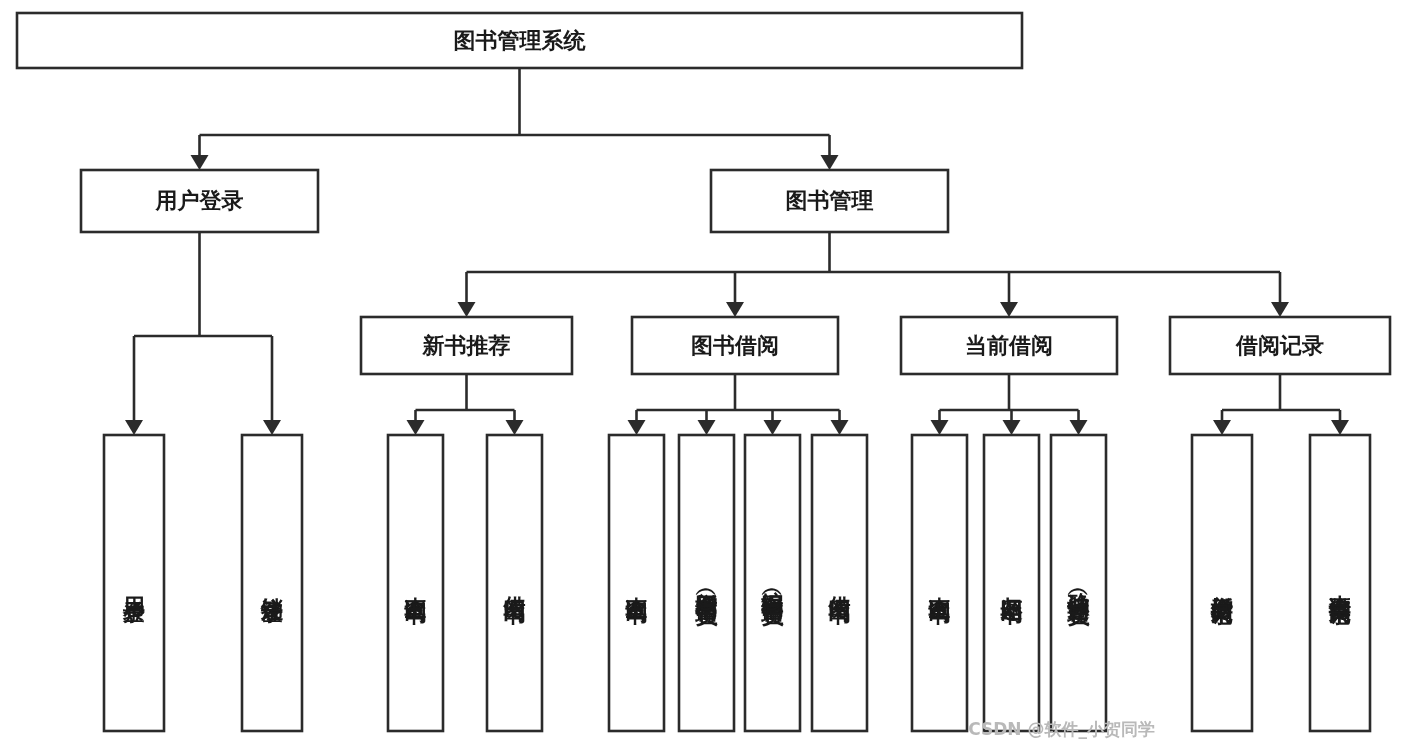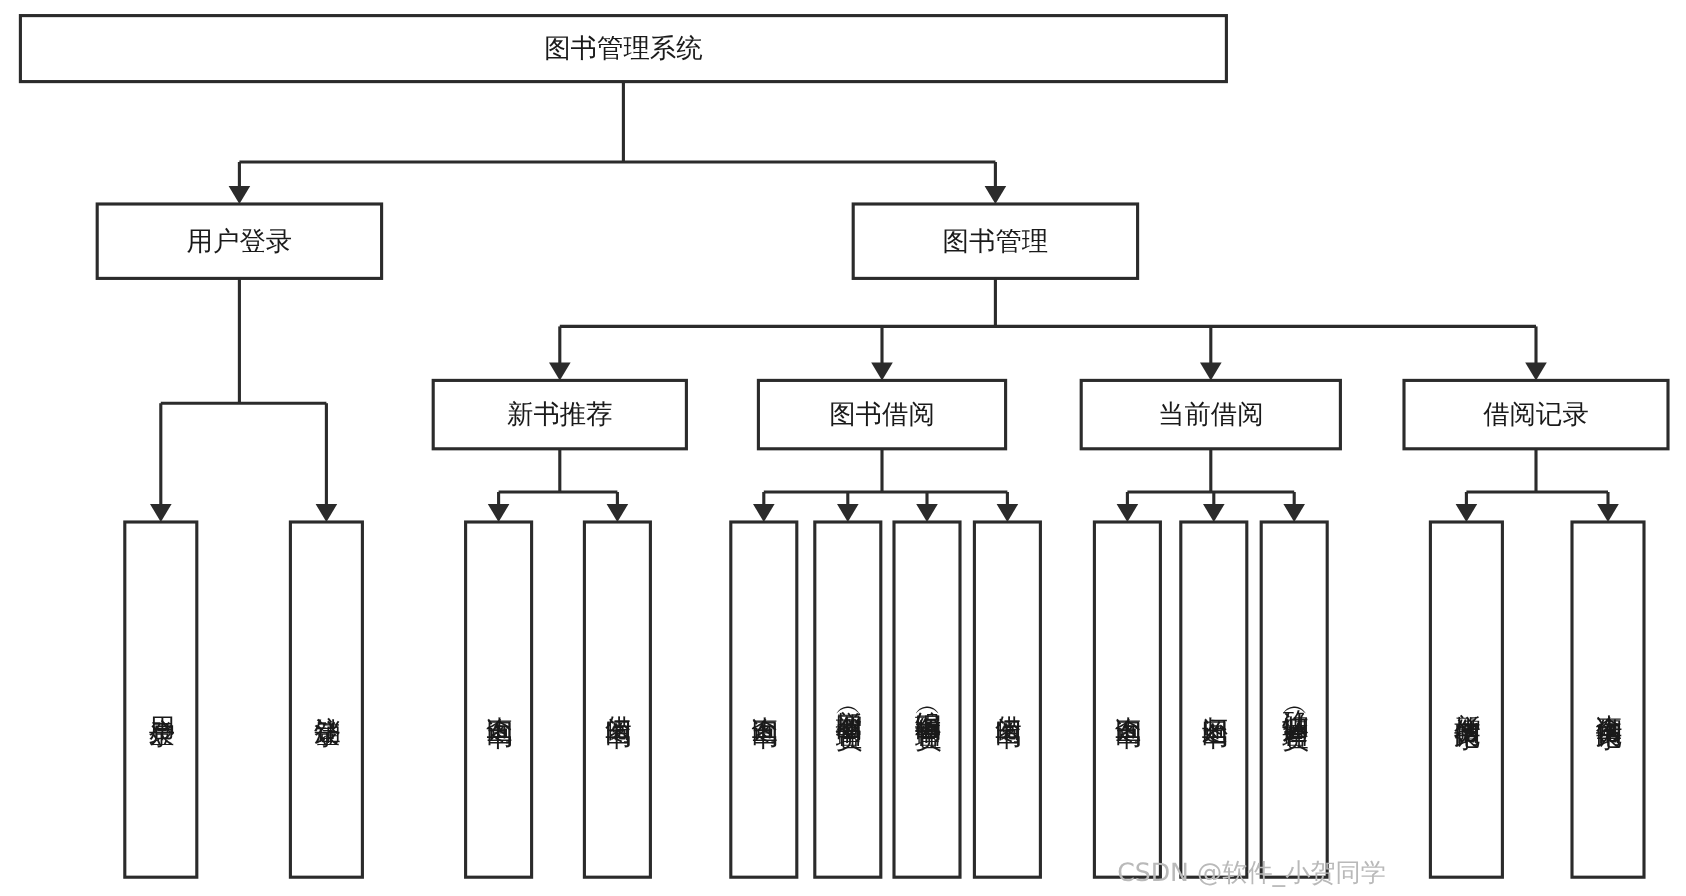--- a/index.html
+++ b/index.html
@@ -11,20 +11,21 @@
     width: 1405px;
     height: 747px;
     font-family: "DejaVu Sans", "Liberation Sans", sans-serif;
     overflow: hidden;
   }
   #diagram-root {
     position: relative;
     width: 1163px;
     height: 747px;
     background: #ffffff;
+    font-weight: bold;
   }
   svg.canvas {
     position: absolute;
     left: 0;
     top: 0;
     width: 1405px;
     height: 747px;
   }
   .node-box {
     fill: #ffffff;
@@ -65,21 +66,21 @@
     line-height: 1.18;
     letter-spacing: 2px;
     color: #1a1a1a;
     white-space: nowrap;
   }
   .watermark {
     position: absolute;
     right: 8px;
     bottom: 6px;
     font-family: "DejaVu Sans", "Liberation Sans", sans-serif;
-    font-size: 21px;
+    font-size: 17px;
     color: #b9b9b9;
     white-space: nowrap;
     user-select: none;
   }
 </style>
 </head>
 <body>
 
 <div id="diagram-root">
 

